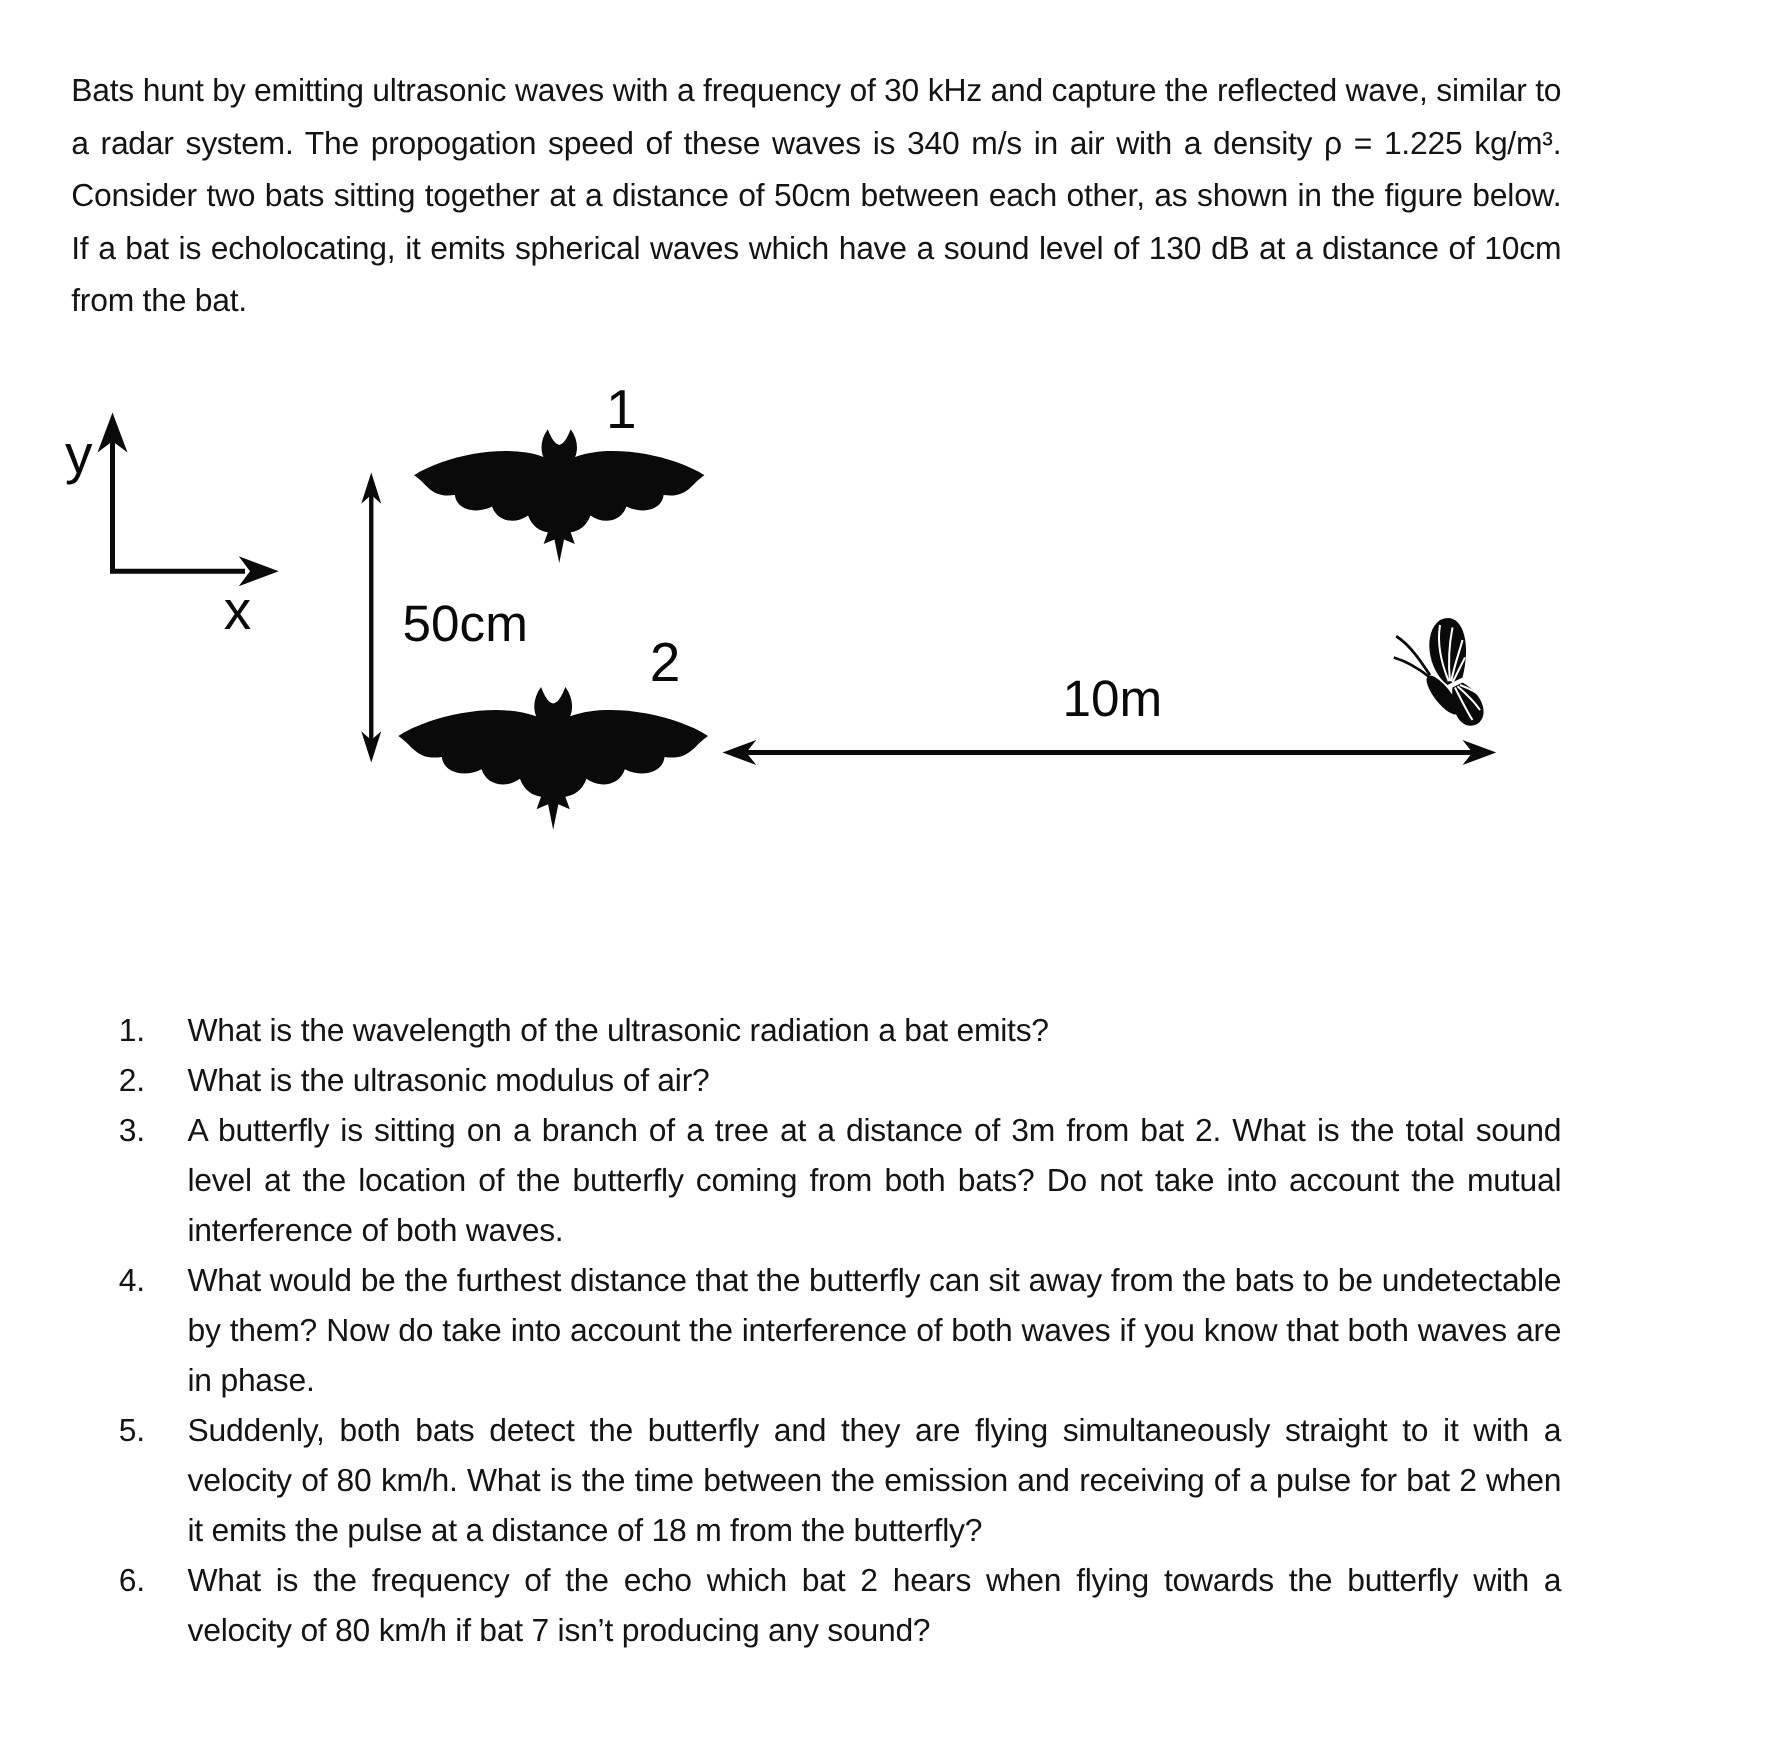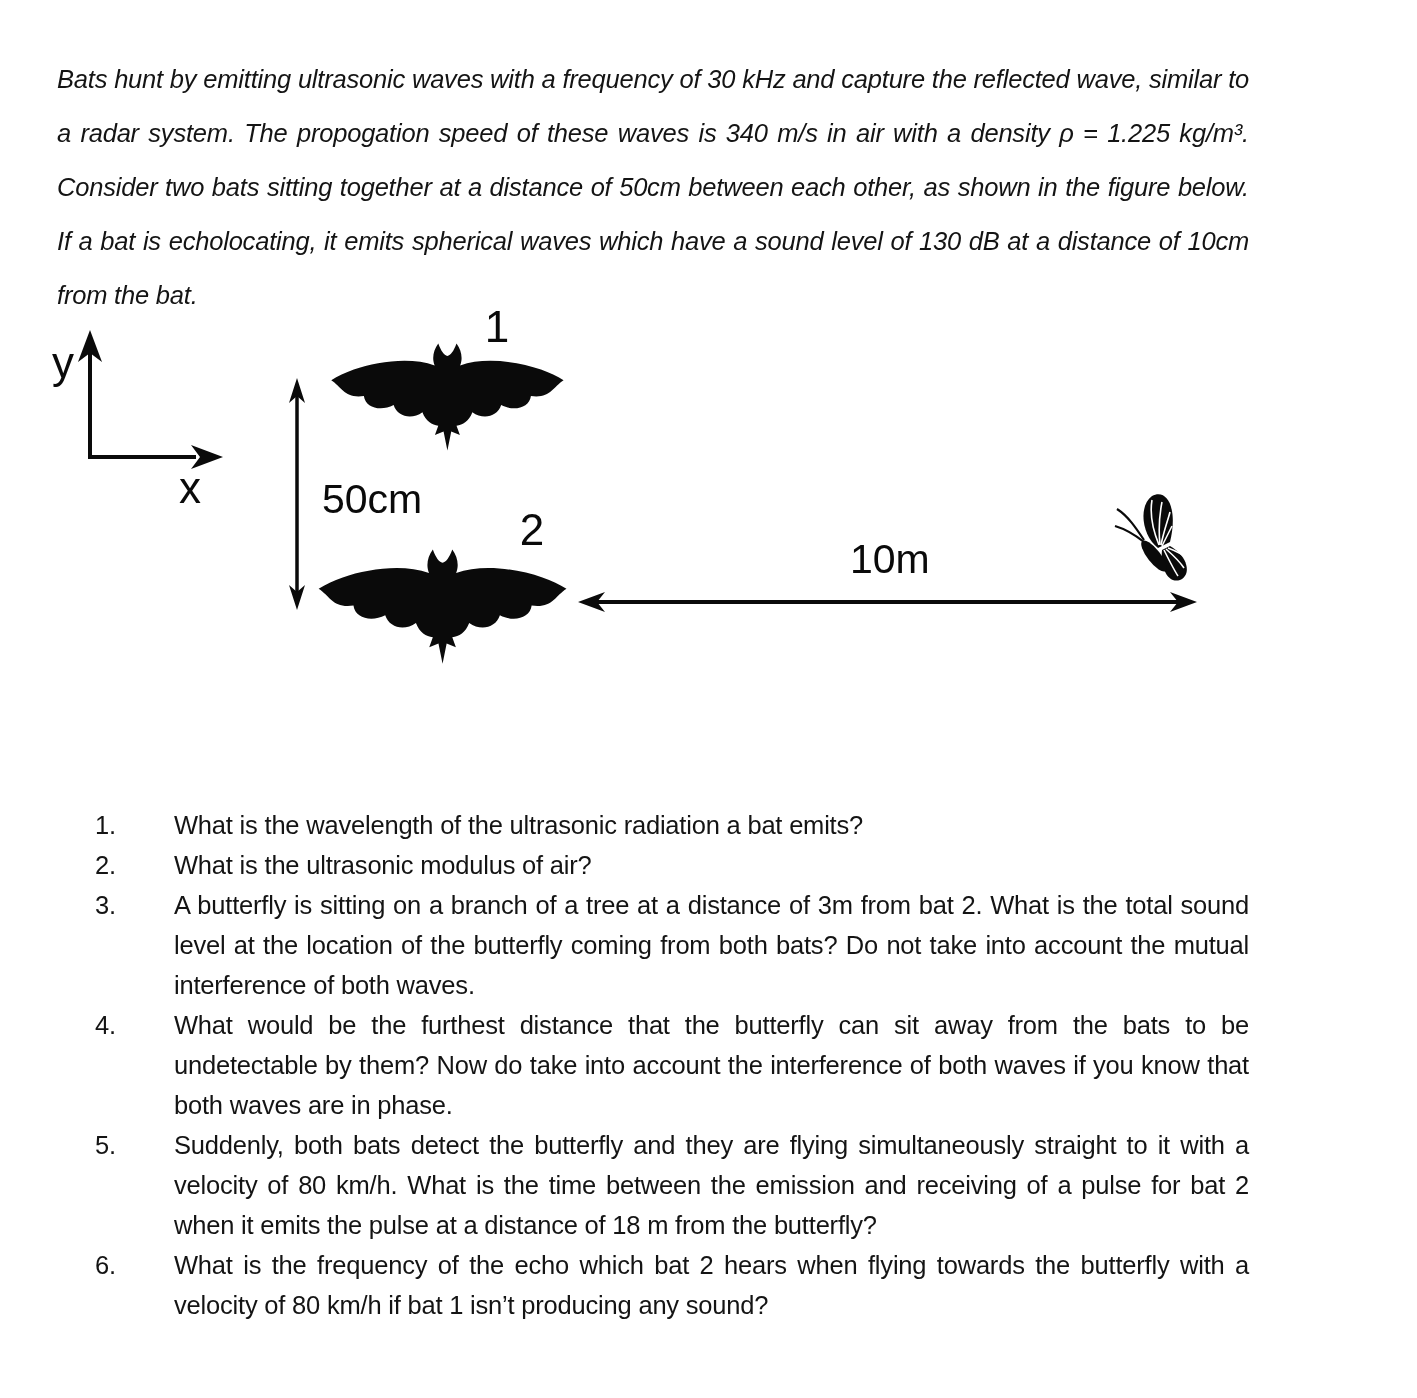--- a/index.html
+++ b/index.html
@@ -15,24 +15,23 @@
     font-family: "Liberation Sans", sans-serif;
     color: #141414;
     overflow: hidden;
   }
   .intro {
     position: absolute;
     left: 57px;
     top: 26px;
     width: 1192px;
     font-size: 25.5px;
-    line-height: 54px;
+    line-height: 42px;
     text-align: justify;
     letter-spacing: -0.2px;
-    font-style: italic;
   }
   .figure {
     position: absolute;
     left: 0;
     top: 280px;
     width: 1417px;
     height: 420px;
   }
   .figure svg {
     display: block;
@@ -53,21 +52,20 @@
   }
   .q-num {
     box-sizing: border-box;
     width: 93px;
     padding-left: 38px;
     flex: none;
   }
   .q-text {
     flex: 1;
     text-align: justify;
-    margin-left: 24px;
   }
 </style>
 </head>
 <body>
 
 <div id="page">
 
   <p class="intro">Bats hunt by emitting ultrasonic waves with a frequency of 30 kHz and capture the reflected wave, similar to a radar system. The propogation speed of these waves is 340 m/s in air with a density ρ = 1.225 kg/m³. Consider two bats sitting together at a distance of 50cm between each other, as shown in the figure below. If a bat is echolocating, it emits spherical waves which have a sound level of 130 dB at a distance of 10cm from the bat.</p>
 
   <div class="figure">
@@ -160,17 +158,17 @@
     <div class="q-row">
       <div class="q-num">4.</div>
       <div class="q-text">What would be the furthest distance that the butterfly can sit away from the bats to be undetectable by them? Now do take into account the interference of both waves if you know that both waves are in phase.</div>
     </div>
     <div class="q-row">
       <div class="q-num">5.</div>
       <div class="q-text">Suddenly, both bats detect the butterfly and they are flying simultaneously straight to it with a velocity of 80 km/h. What is the time between the emission and receiving of a pulse for bat 2 when it emits the pulse at a distance of 18 m from the butterfly?</div>
     </div>
     <div class="q-row">
       <div class="q-num">6.</div>
-      <div class="q-text">What is the frequency of the echo which bat 2 hears when flying towards the butterfly with a velocity of 80 km/h if bat 1 isn’t producing any sound?</div>
+      <div class="q-text">What is the frequency of the echo which bat 2 hears when flying towards the butterfly with a velocity of 80 km/h if bat 7 isn’t producing any sound?</div>
     </div>
   </div>
 
 </div>
 
 </body></html>

